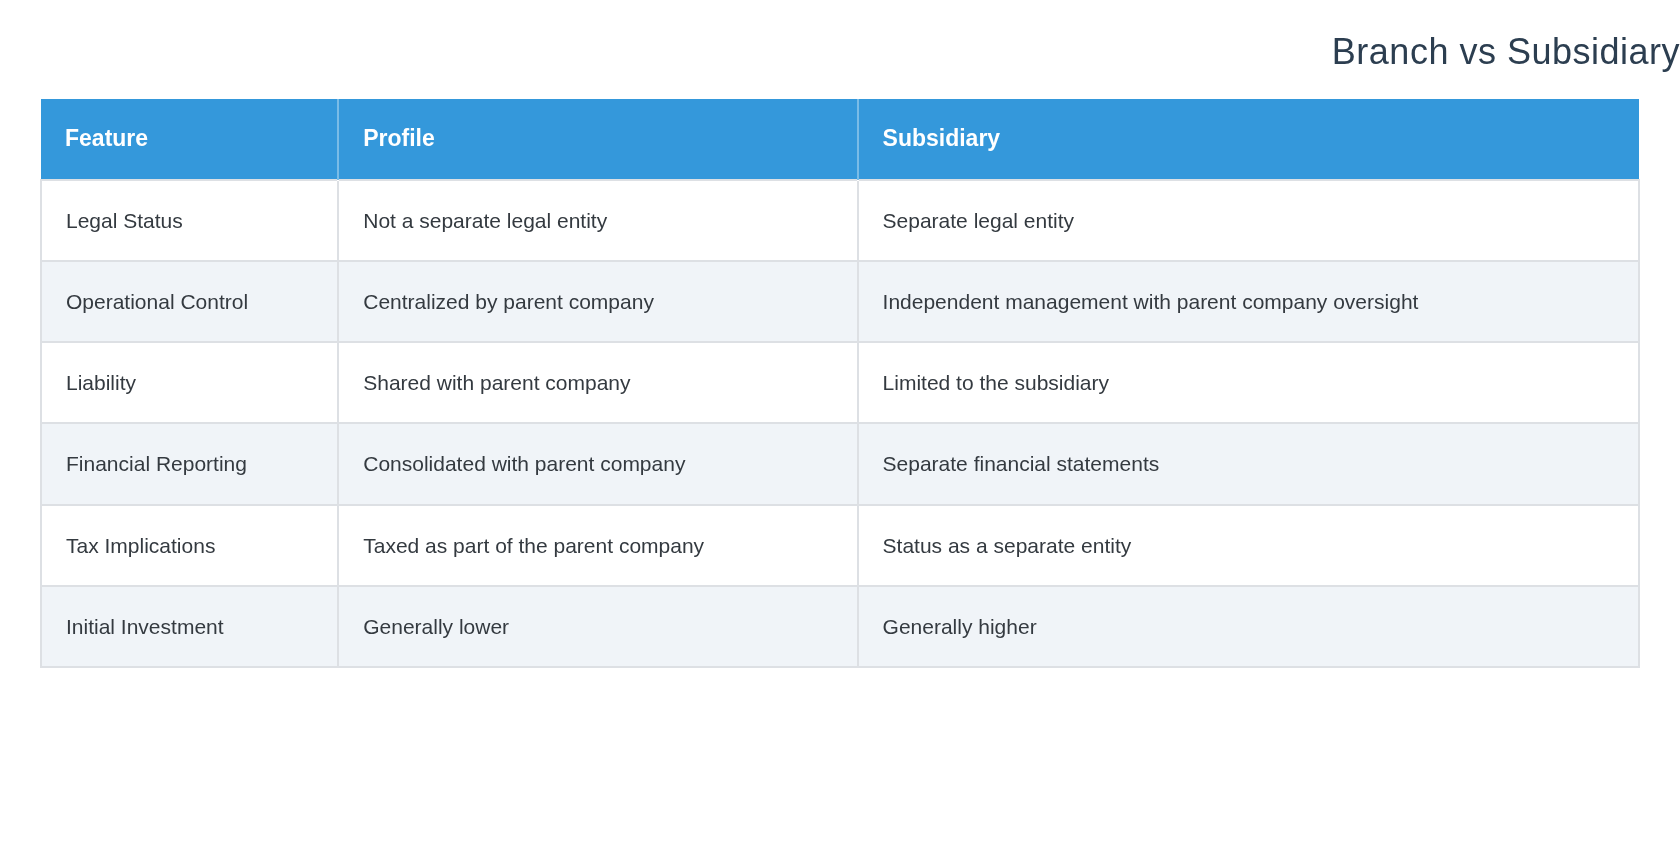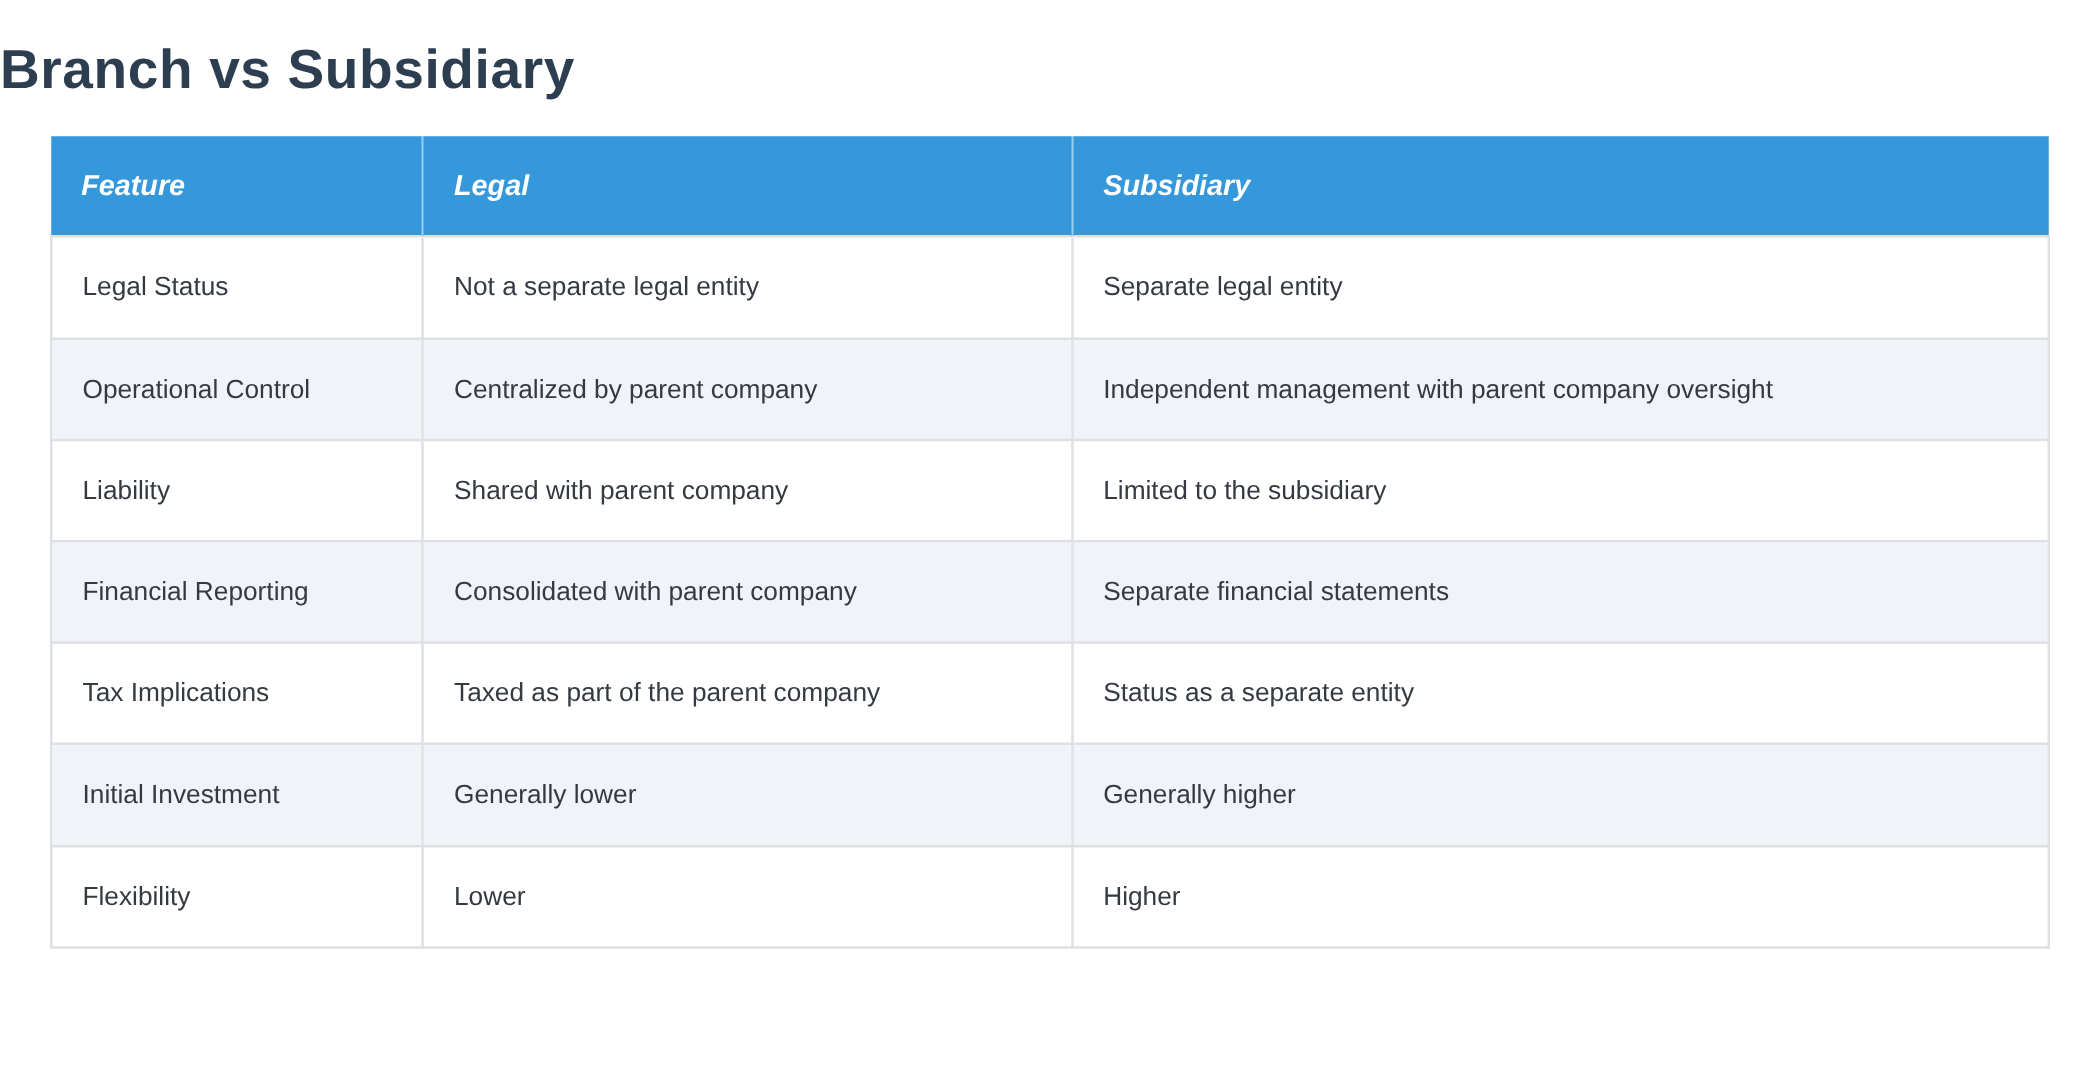--- a/index.html
+++ b/index.html
@@ -16,23 +16,23 @@
     margin: 0;
     padding: 0;
     background: #ffffff;
     width: 1680px;
     height: 862px;
     font-family: "Liberation Sans", "DejaVu Sans", sans-serif;
     overflow: hidden;
   }
   .page-title {
     margin: 30px 0 26px 0;
-    text-align: left;
-    font-size: 44px;
-    font-weight: 700;
+    text-align: right;
+    font-size: 36px;
+    font-weight: 400;
     line-height: 1.2;
     color: var(--title-text);
     letter-spacing: 0.5px;
   }
   .table-wrap {
     margin: 0 40px;
   }
   table.comparison {
     width: 100%;
     border-collapse: collapse;
@@ -44,21 +44,20 @@
   col.col-subsidiary { width: 48.9%; }
   thead th {
     background: var(--header-bg);
     color: var(--header-text);
     font-size: 23px;
     font-weight: 700;
     text-align: left;
     padding: 26px 24px;
     line-height: 1.2;
     border: none;
-    font-style: italic;
   }
   thead th:not(:last-child) {
     border-right: 2px solid rgba(255, 255, 255, 0.35);
   }
   tbody td {
     font-size: 21px;
     color: var(--cell-text);
     text-align: left;
     padding: 27px 24px;
     line-height: 1.2;
@@ -79,21 +78,21 @@
 <div class="table-wrap">
   <table class="comparison">
     <colgroup>
       <col class="col-feature">
       <col class="col-branch">
       <col class="col-subsidiary">
     </colgroup>
     <thead>
       <tr>
         <th>Feature</th>
-        <th>Legal</th>
+        <th>Profile</th>
         <th>Subsidiary</th>
       </tr>
     </thead>
     <tbody>
         <tr>
     <td>Legal Status</td>
     <td>Not a separate legal entity</td>
     <td>Separate legal entity</td>
   </tr>
         <tr>
@@ -114,20 +113,15 @@
         <tr>
     <td>Tax Implications</td>
     <td>Taxed as part of the parent company</td>
     <td>Status as a separate entity</td>
   </tr>
         <tr>
     <td>Initial Investment</td>
     <td>Generally lower</td>
     <td>Generally higher</td>
   </tr>
-        <tr>
-    <td>Flexibility</td>
-    <td>Lower</td>
-    <td>Higher</td>
-  </tr>
       </tbody>
   </table>
 </div>
 
 </body></html>

